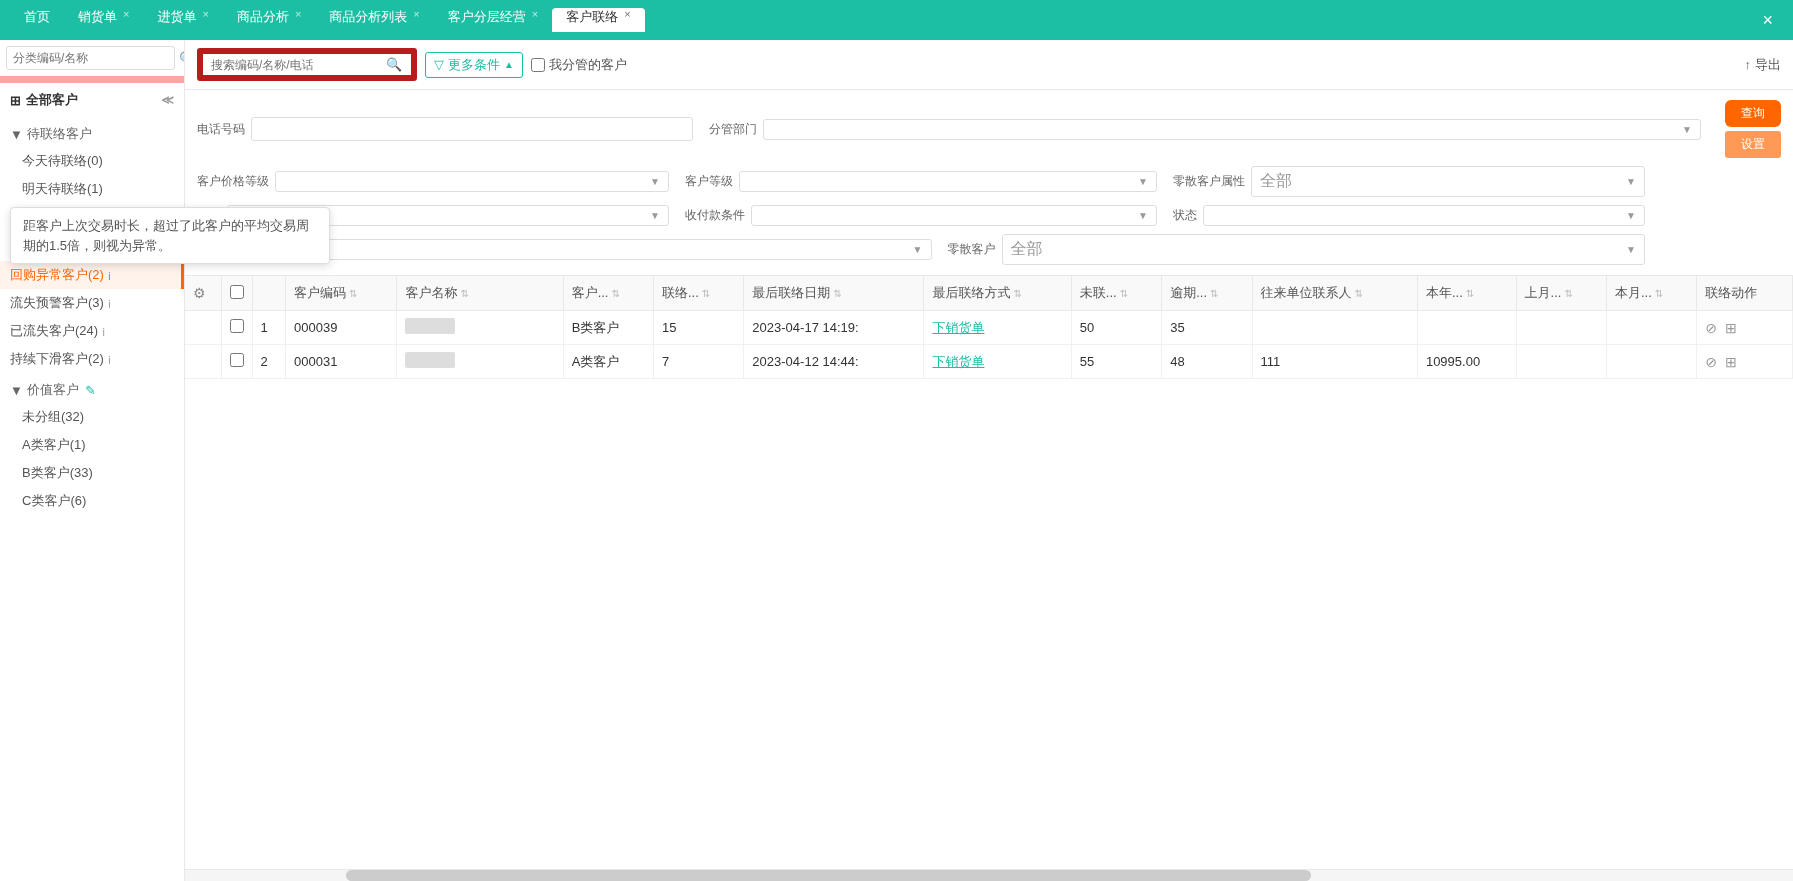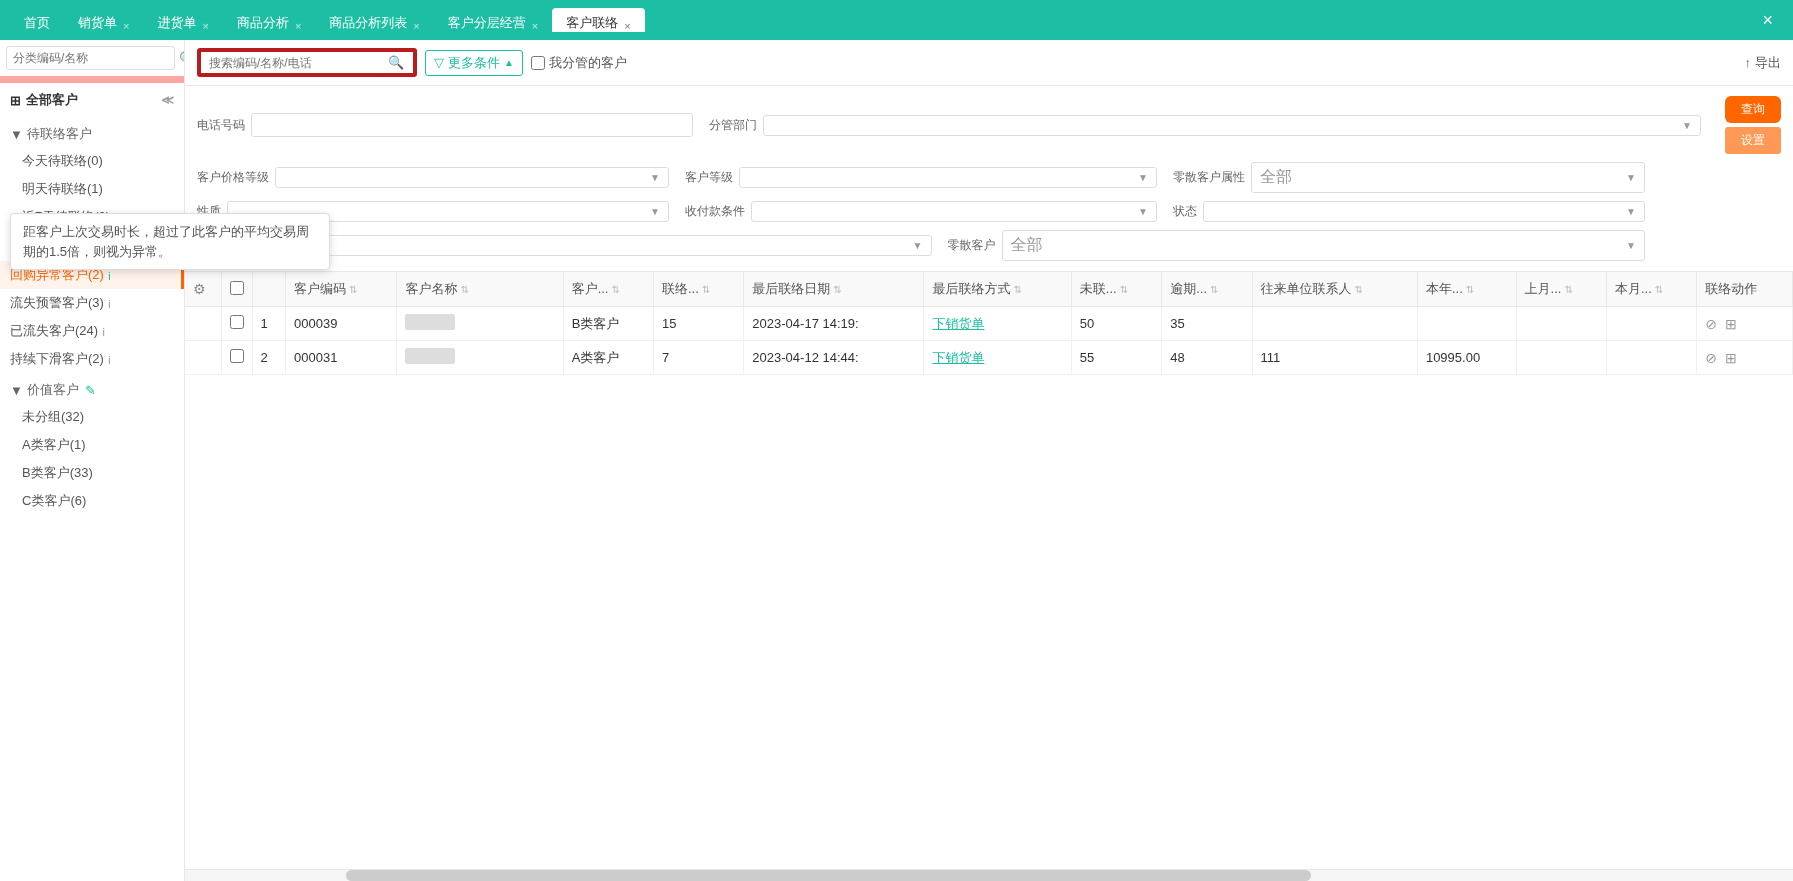--- a/index.html
+++ b/index.html
@@ -3,21 +3,21 @@
   <meta charset="utf-8">
   <style>
     * { box-sizing: border-box; margin: 0; padding: 0; font-family: 'Microsoft YaHei', Arial, sans-serif; font-size: 13px; }
     body { background: #f5f5f5; overflow: hidden; width: 1793px; height: 881px; }
 
     
     .top-nav {
       display: flex; align-items: center; background: #1cbfa4; height: 40px; padding: 0 10px; color: white; position: relative;
     }
     .top-nav-item {
-      padding: 0 14px; height: 24px; display: flex; align-items: flex-end; cursor: pointer; color: white; font-size: 13px; white-space: nowrap;
+      padding: 0 14px; height: 24px; display: flex; align-items: flex-start; cursor: pointer; color: white; font-size: 13px; white-space: nowrap;
     }
     .top-nav-item.active { background: white; color: #333; border-radius: 4px 4px 0 0; }
     .top-nav-item .close-x { margin-left: 6px; font-size: 11px; opacity: 0.7; }
     .top-nav-close { margin-left: auto; color: white; cursor: pointer; font-size: 18px; padding: 0 10px; }
 
     
     .main-layout { display: flex; height: calc(881px - 40px); }
 
     
     .sidebar {
@@ -43,21 +43,21 @@
     }
     .sidebar-item.active { background: #fff3ec; color: #ff6600; border-right: 3px solid #ff6600; }
 
     
     .content-area { flex: 1; display: flex; flex-direction: column; overflow: hidden; background: #f5f5f5; }
 
     
     .filter-bar {
       background: white; border-bottom: 1px solid #e8e8e8; padding: 8px 12px; display: flex; align-items: center; gap: 8px;
     }
-    .search-input-wrap { display: flex; align-items: center; border: 4px solid #b91c1c; border-radius: 3px; padding: 3px 8px; background: white; min-width: 220px; }
+    .search-input-wrap { display: flex; align-items: center; border: 6px solid #b91c1c; border-radius: 3px; padding: 3px 8px; background: white; min-width: 220px; }
     .search-input-wrap input { border: none; outline: none; font-size: 12px; flex: 1; }
     .search-icon-btn { color: #999; cursor: pointer; }
     .filter-btn { display: flex; align-items: center; gap: 4px; color: #1cbfa4; cursor: pointer; font-size: 12px; padding: 3px 8px; border: 1px solid #1cbfa4; border-radius: 3px; }
     .my-customer-check { display: flex; align-items: center; gap: 4px; font-size: 12px; color: #555; cursor: pointer; }
     .export-btn { margin-left: auto; display: flex; align-items: center; gap: 4px; color: #555; font-size: 12px; cursor: pointer; }
 
     
     .advanced-filters { background: white; border-bottom: 1px solid #e8e8e8; padding: 10px 12px; }
     .filter-row { display: flex; align-items: center; gap: 16px; margin-bottom: 8px; }
     .filter-row:last-child { margin-bottom: 0; }
@@ -329,21 +329,21 @@
           <span class="filter-label">零散客户</span>
           <div class="filter-select">
             <span class="filter-select-text">全部</span>
             <span class="filter-select-arrow">▼</span>
           </div>
         </div>
         <div style="width:120px;"></div>
       </div>
     </div>
 
-    <div class="tooltip-box" style="position:fixed;top:213px;left:10px;z-index:200;">
+    <div class="tooltip-box" style="position:fixed;top:207px;left:10px;z-index:200;">
       <span>距客户上次交易时长，超过了此客户的平均交易周期的1.5倍，则视为异常。</span>
     </div>
 
     <div class="table-area">
       <table class="data-table">
         <thead>
           <tr>
             <th class="th-settings">
               <span class="gear-icon">⚙</span>
             </th>

